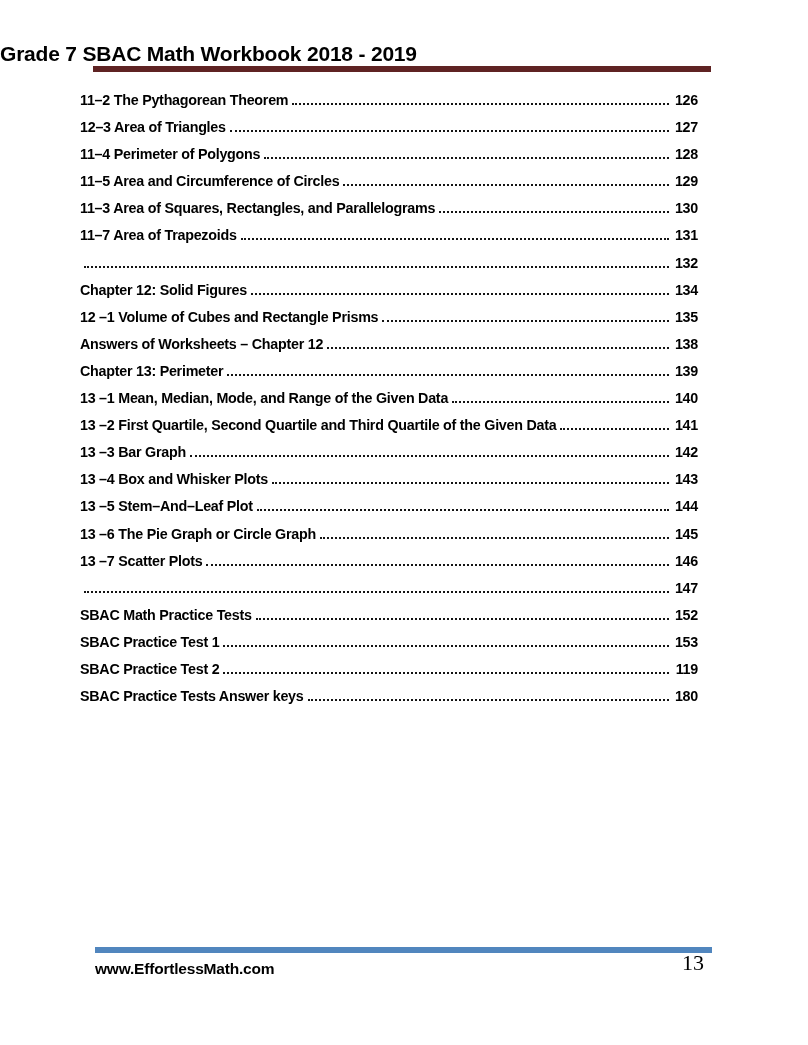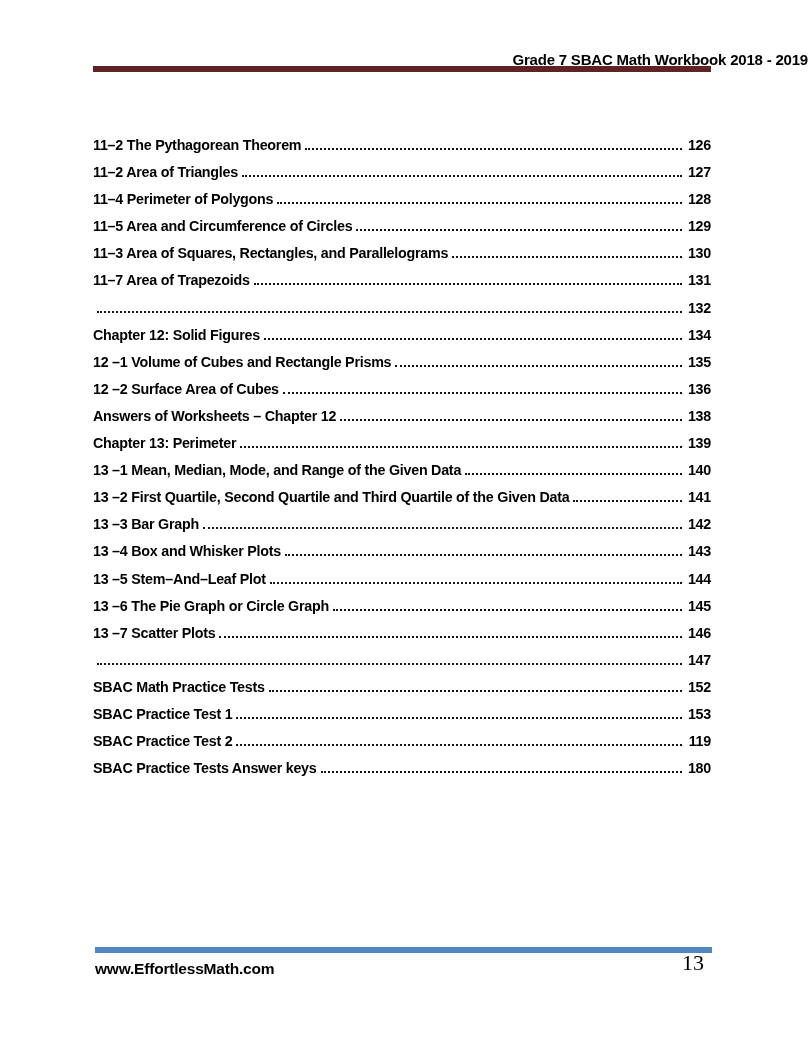--- a/index.html
+++ b/index.html
@@ -15,40 +15,38 @@
     position: relative;
     overflow: hidden;
     font-family: "Liberation Sans", sans-serif;
     color: var(--text-color);
   }
   .page-title {
     position: absolute;
     top: 42px;
     left: 0;
     right: 0;
-    text-align: right;
+    text-align: left;
     font-weight: 700;
-    font-size: 15px;
+    font-size: 21px;
     letter-spacing: -0.2px;
-    margin-top: 9px;
   }
   .header-rule {
     position: absolute;
     top: 66px;
     left: 93px;
     width: 618px;
     height: 6px;
     background: var(--header-rule);
   }
   .toc {
     position: absolute;
     top: 92px;
-    left: 93px;
+    left: 80px;
     width: 618px;
-    margin-top: 45px;
   }
   .toc-row {
     display: flex;
     align-items: baseline;
     height: 27.1px;
     font-weight: 700;
     font-size: 14.3px;
     letter-spacing: -0.25px;
     white-space: nowrap;
   }
@@ -97,21 +95,21 @@
 <div class="header-rule"></div>
 
 <div class="toc" id="toc">
   <div class="toc-row">
     <span class="toc-title">11–2 The Pythagorean Theorem</span>
     <span class="toc-dots"></span>
     <span class="toc-page">126</span>
   </div>
 
   <div class="toc-row">
-    <span class="toc-title">11–2 Area of Triangles</span>
+    <span class="toc-title">12–3 Area of Triangles</span>
     <span class="toc-dots"></span>
     <span class="toc-page">127</span>
   </div>
 
   <div class="toc-row">
     <span class="toc-title">11–4 Perimeter of Polygons</span>
     <span class="toc-dots"></span>
     <span class="toc-page">128</span>
   </div>
 
@@ -143,25 +141,20 @@
     <span class="toc-dots"></span>
     <span class="toc-page">134</span>
   </div>
 
   <div class="toc-row">
     <span class="toc-title">12 –1 Volume of Cubes and Rectangle Prisms</span>
     <span class="toc-dots"></span>
     <span class="toc-page">135</span>
   </div>
 
-  <div class="toc-row">
-    <span class="toc-title">12 –2 Surface Area of Cubes</span>
-    <span class="toc-dots"></span>
-    <span class="toc-page">136</span>
-  </div>
 
 
   <div class="toc-row">
     <span class="toc-title">Answers of Worksheets – Chapter 12</span>
     <span class="toc-dots"></span>
     <span class="toc-page">138</span>
   </div>
 
   <div class="toc-row">
     <span class="toc-title">Chapter 13: Perimeter</span>

